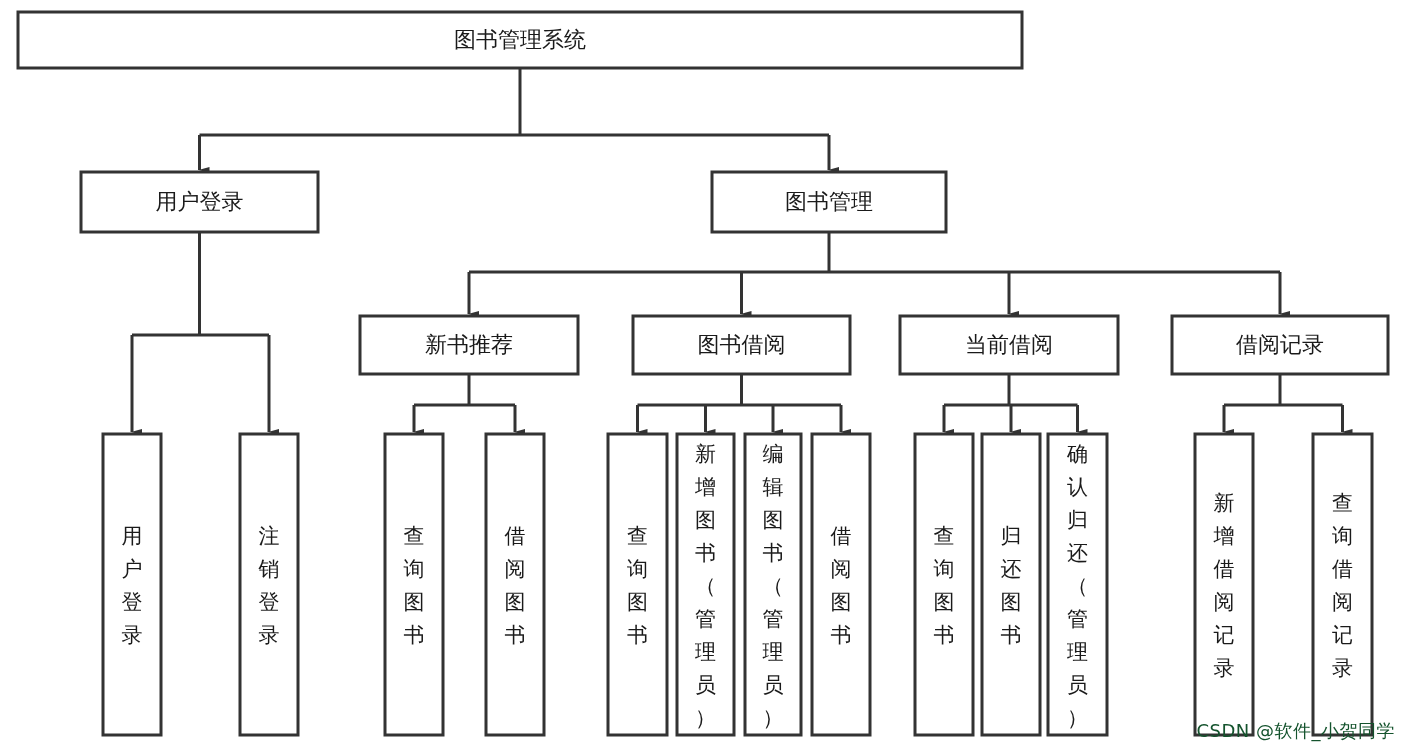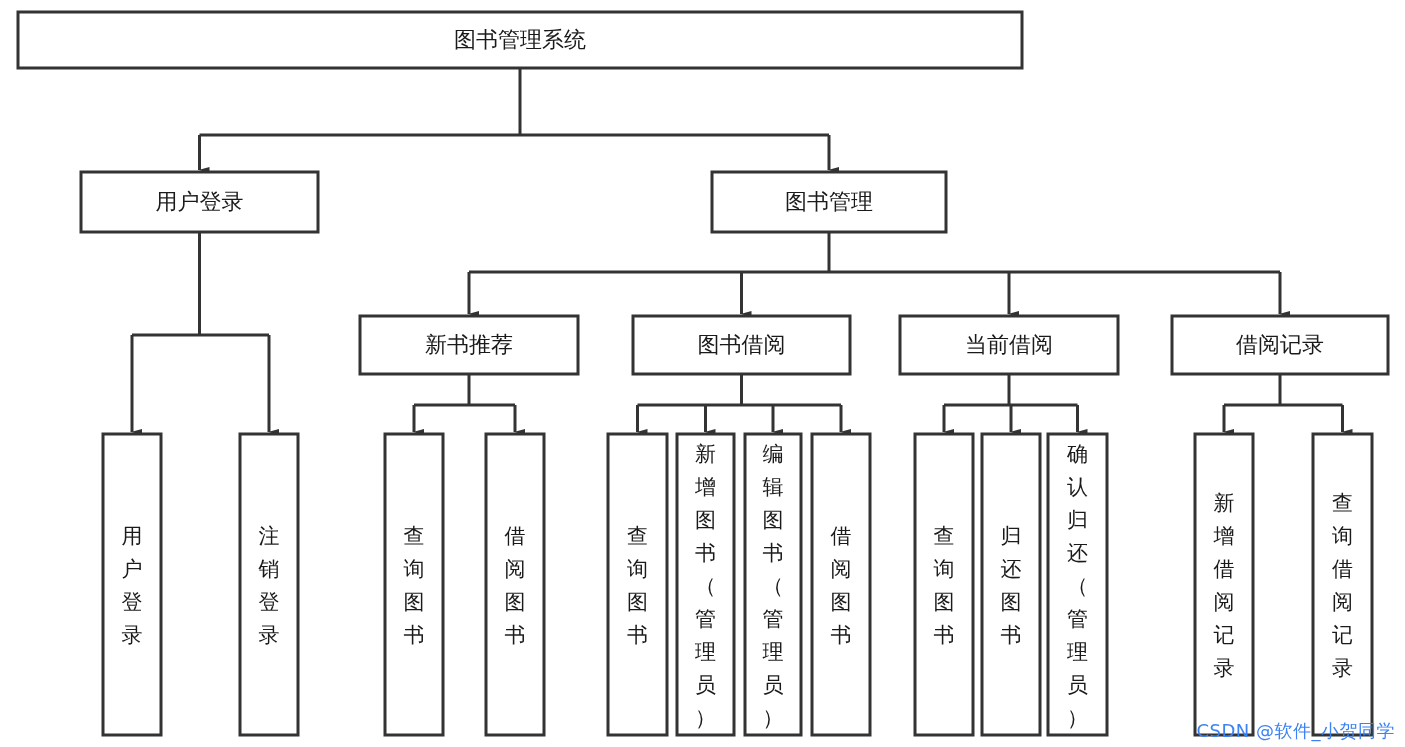--- a/index.html
+++ b/index.html
@@ -16,21 +16,21 @@
     fill:#1a1a1a;
     text-anchor:middle;
     dominant-baseline:middle;
   }
   .label-h{font-size:22px;}
   .label-v{font-size:21px;}
   .watermark{
     position:absolute;
     right:10px;bottom:4px;
     font-size:18px;
-    color:#3b82f6;
+    color:#14532d;
     font-family:"DejaVu Sans","Liberation Sans",sans-serif;
     white-space:nowrap;
     letter-spacing:0.5px;
   }
 </style>
 </head>
 <body>
 
 <div id="diagram-root">
   <svg id="tree" viewBox="0 0 1405 747" xmlns="http://www.w3.org/2000/svg">

